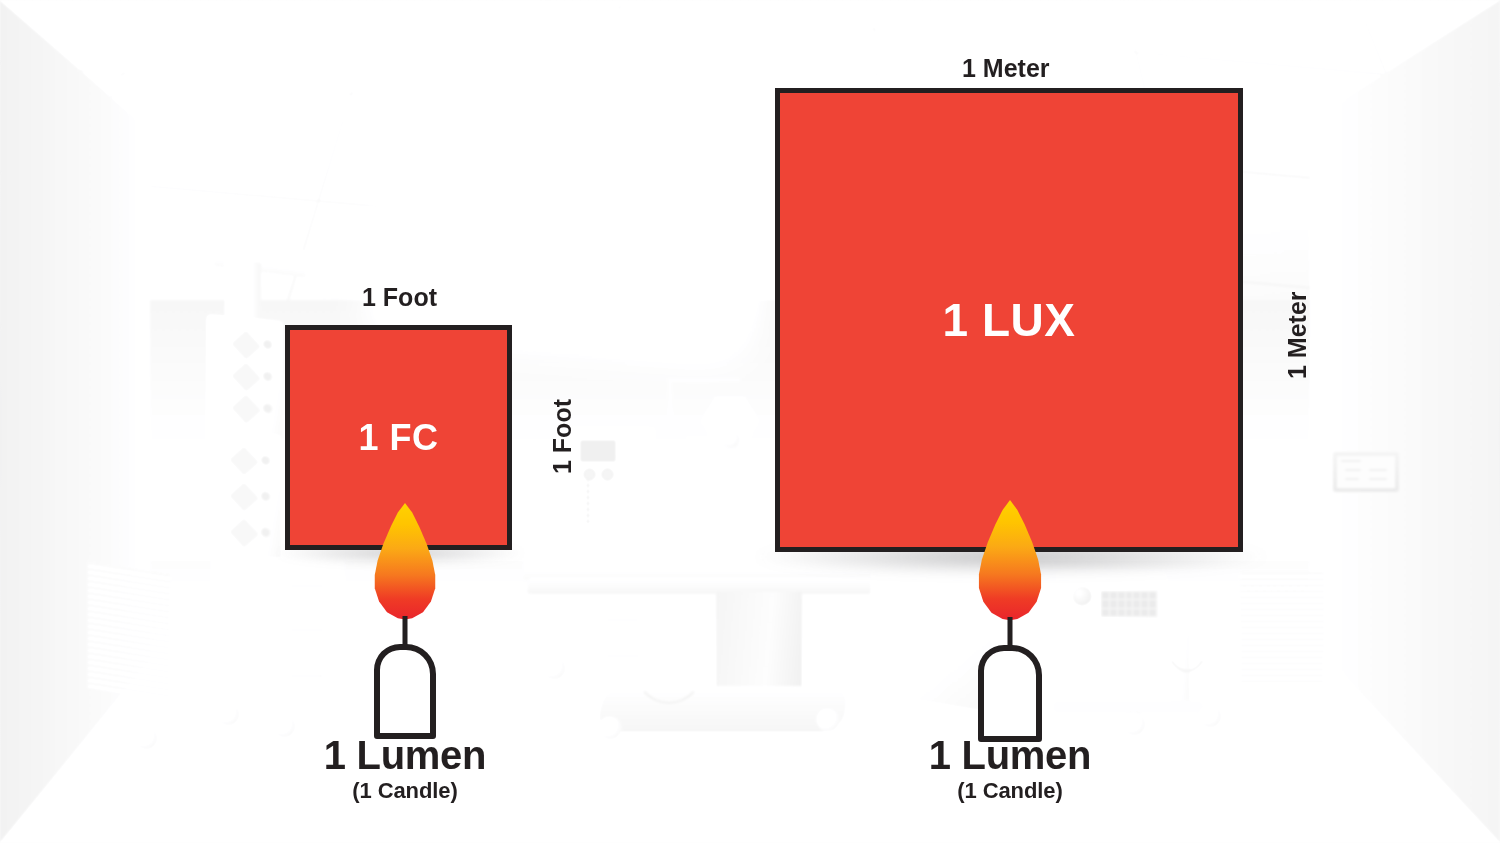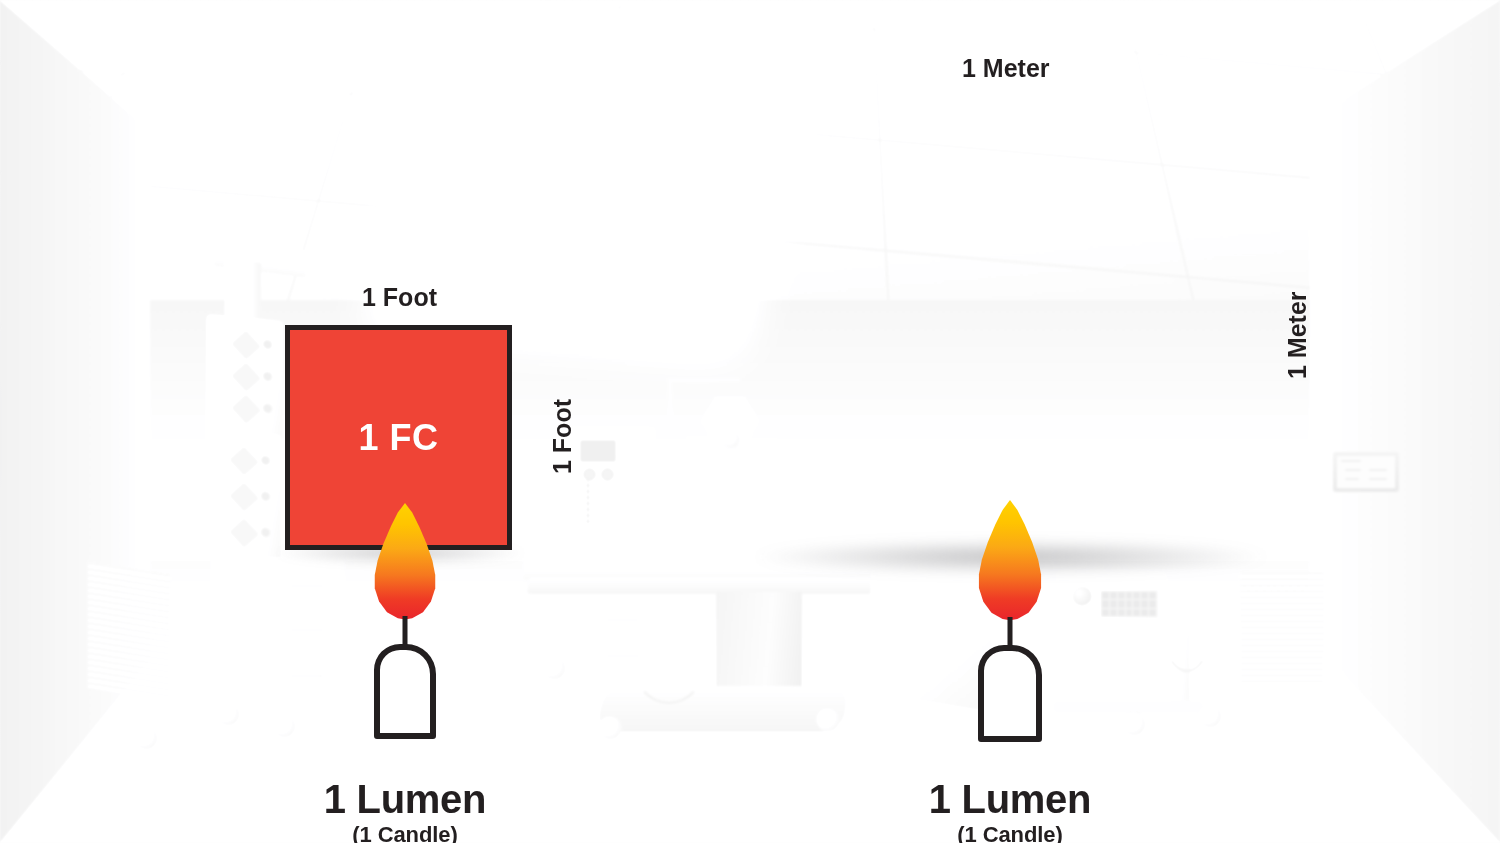--- a/index.html
+++ b/index.html
@@ -418,21 +418,20 @@
     text-align: center;
     white-space: nowrap;
   }
   .caption-main {
     display: block;
     color: #231f20;
     font-weight: bold;
     font-size: 40px;
     line-height: 1.04;
     letter-spacing: -.3px;
-    margin-top: 44px;
   }
   .caption-sub {
     display: block;
     color: #231f20;
     font-weight: bold;
     font-size: 22px;
     line-height: 1.25;
     letter-spacing: -.1px;
   }
 
@@ -610,20 +609,23 @@
     <div class="candle-caption">
       <span class="caption-main">1 Lumen</span>
       <span class="caption-sub">(1 Candle)</span>
     </div>
   </div>
 
   <div class="dim-label" id="dim-lux-top">1 Meter</div>
 
   <div class="dim-label vertical" id="dim-lux-side">1 Meter</div>
 
+  <div class="redsquare" id="square-lux">
+    <span class="square-label">1 LUX</span>
+  </div>
 
   <div class="candle" id="candle-right">
     <div class="flame"></div>
     <div class="wick"></div>
     <div class="body"></div>
     <div class="candle-caption">
       <span class="caption-main">1 Lumen</span>
       <span class="caption-sub">(1 Candle)</span>
     </div>
   </div>

